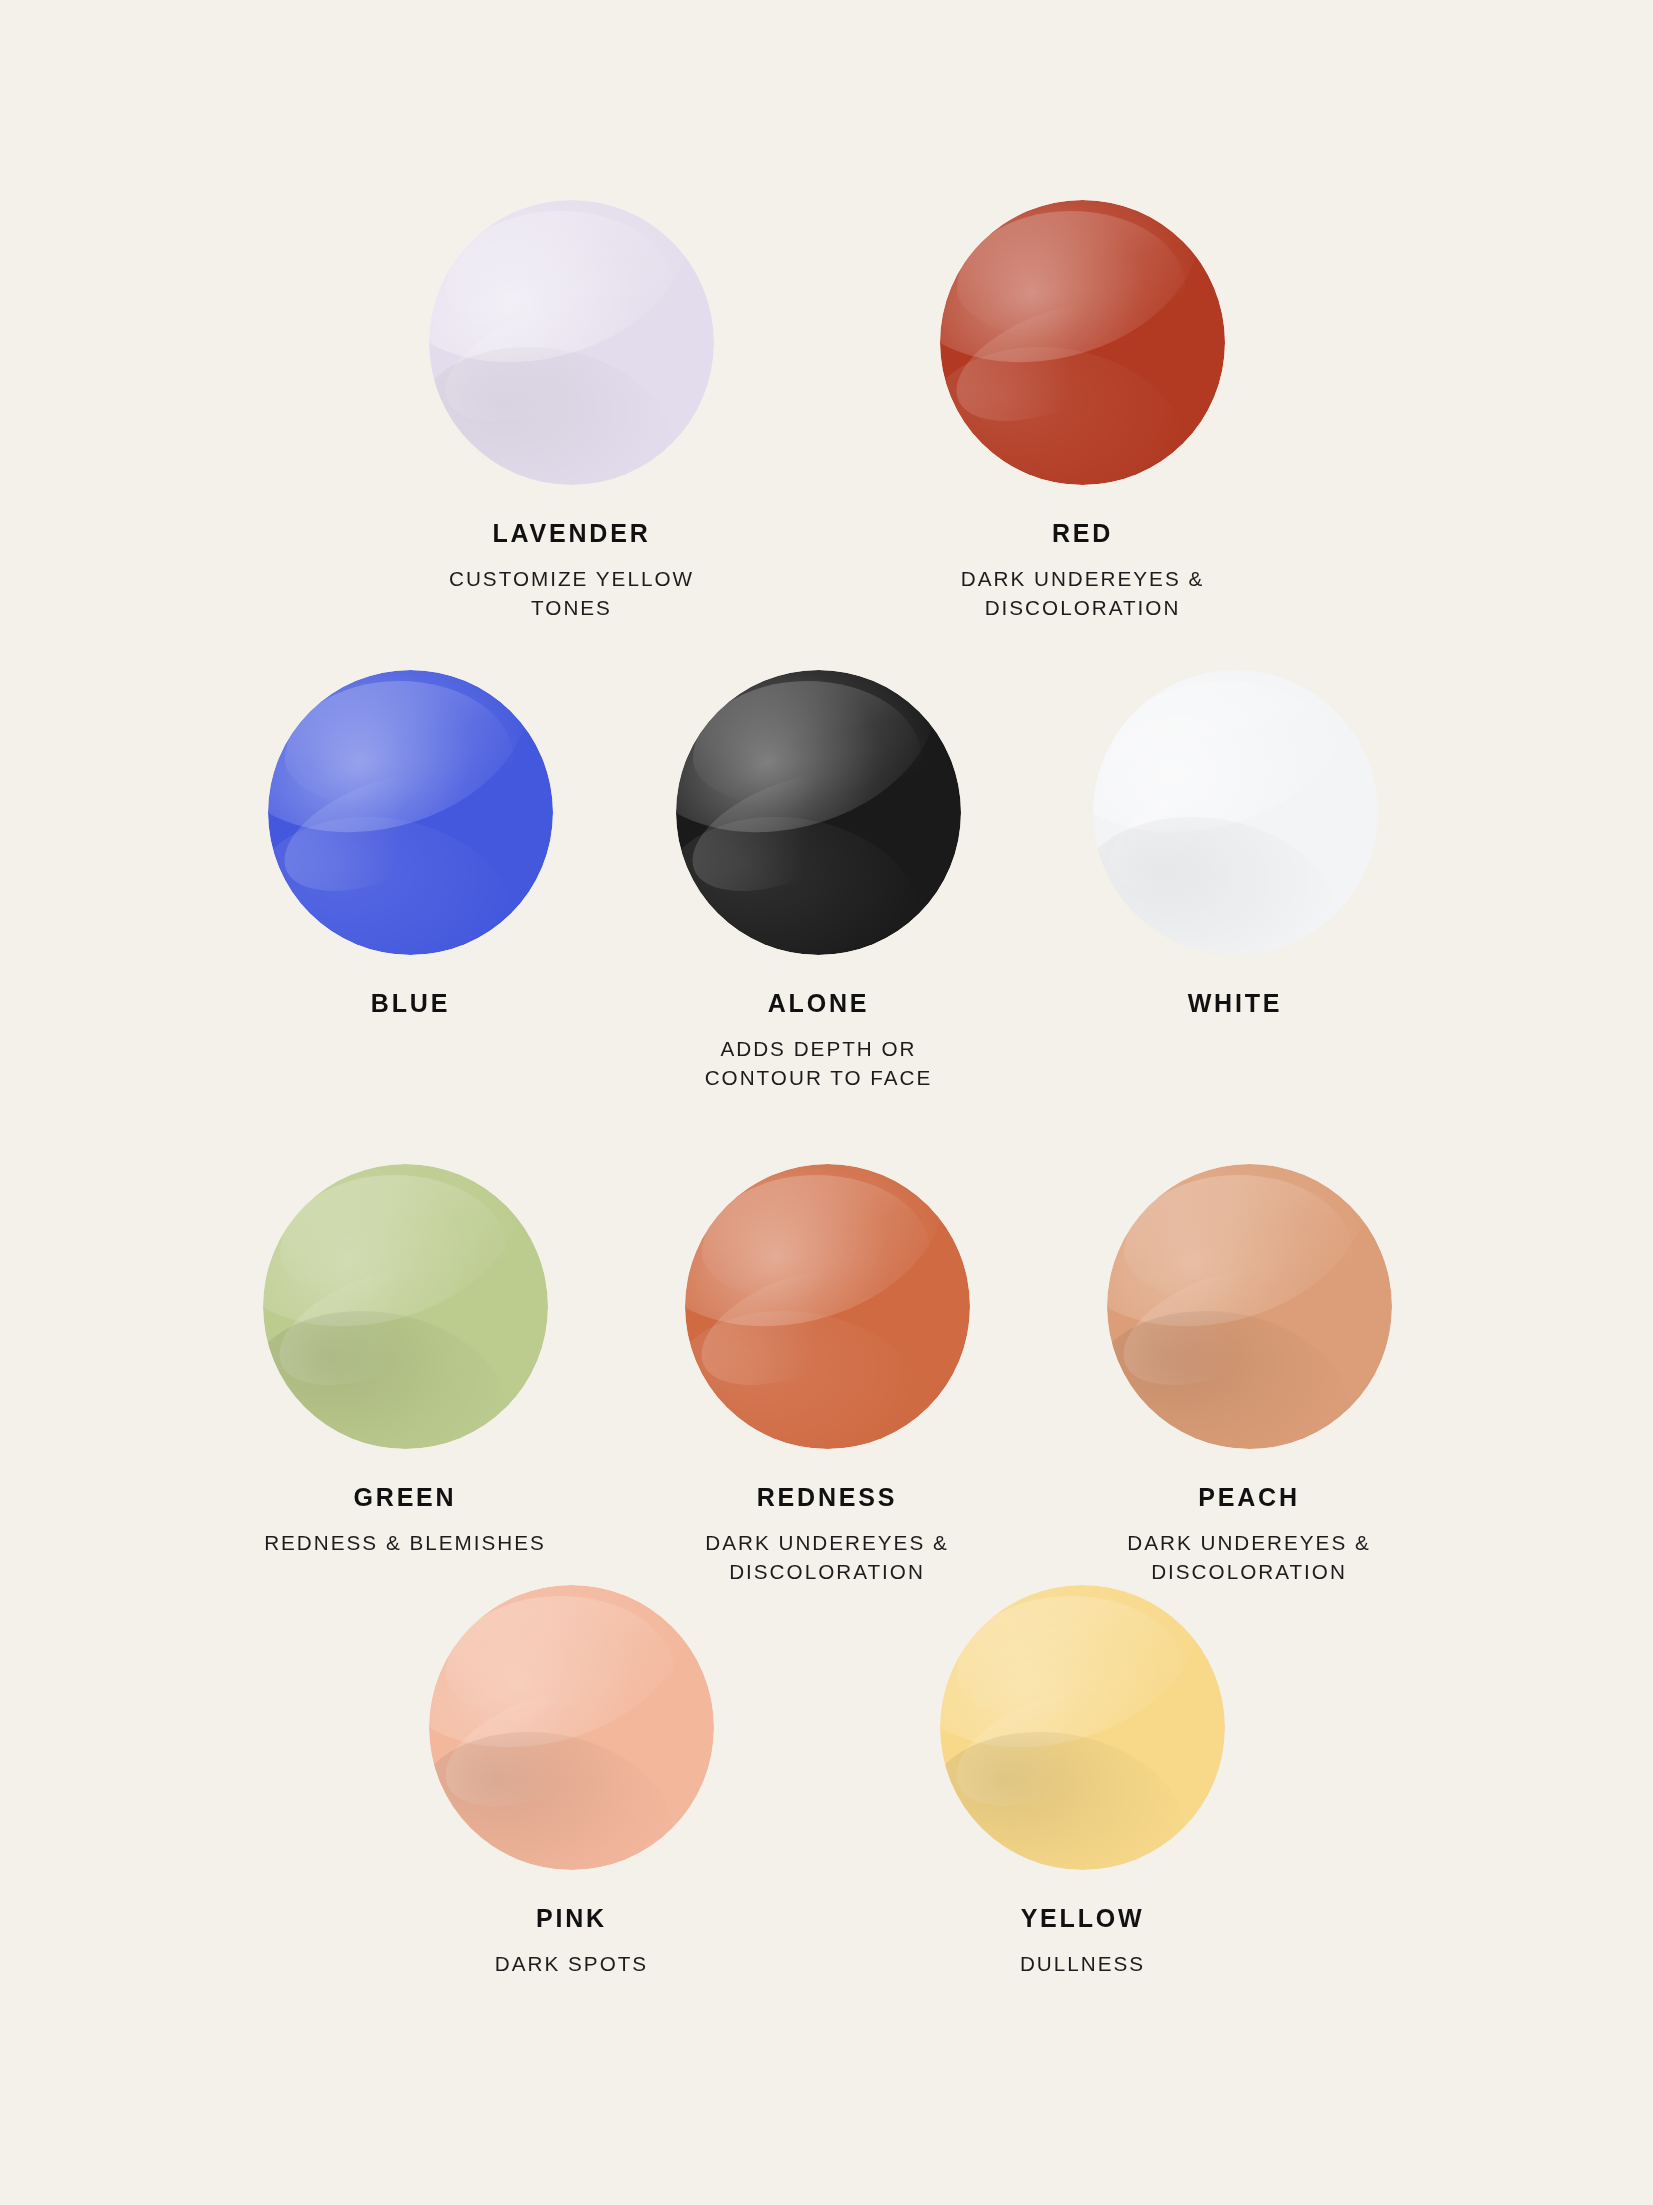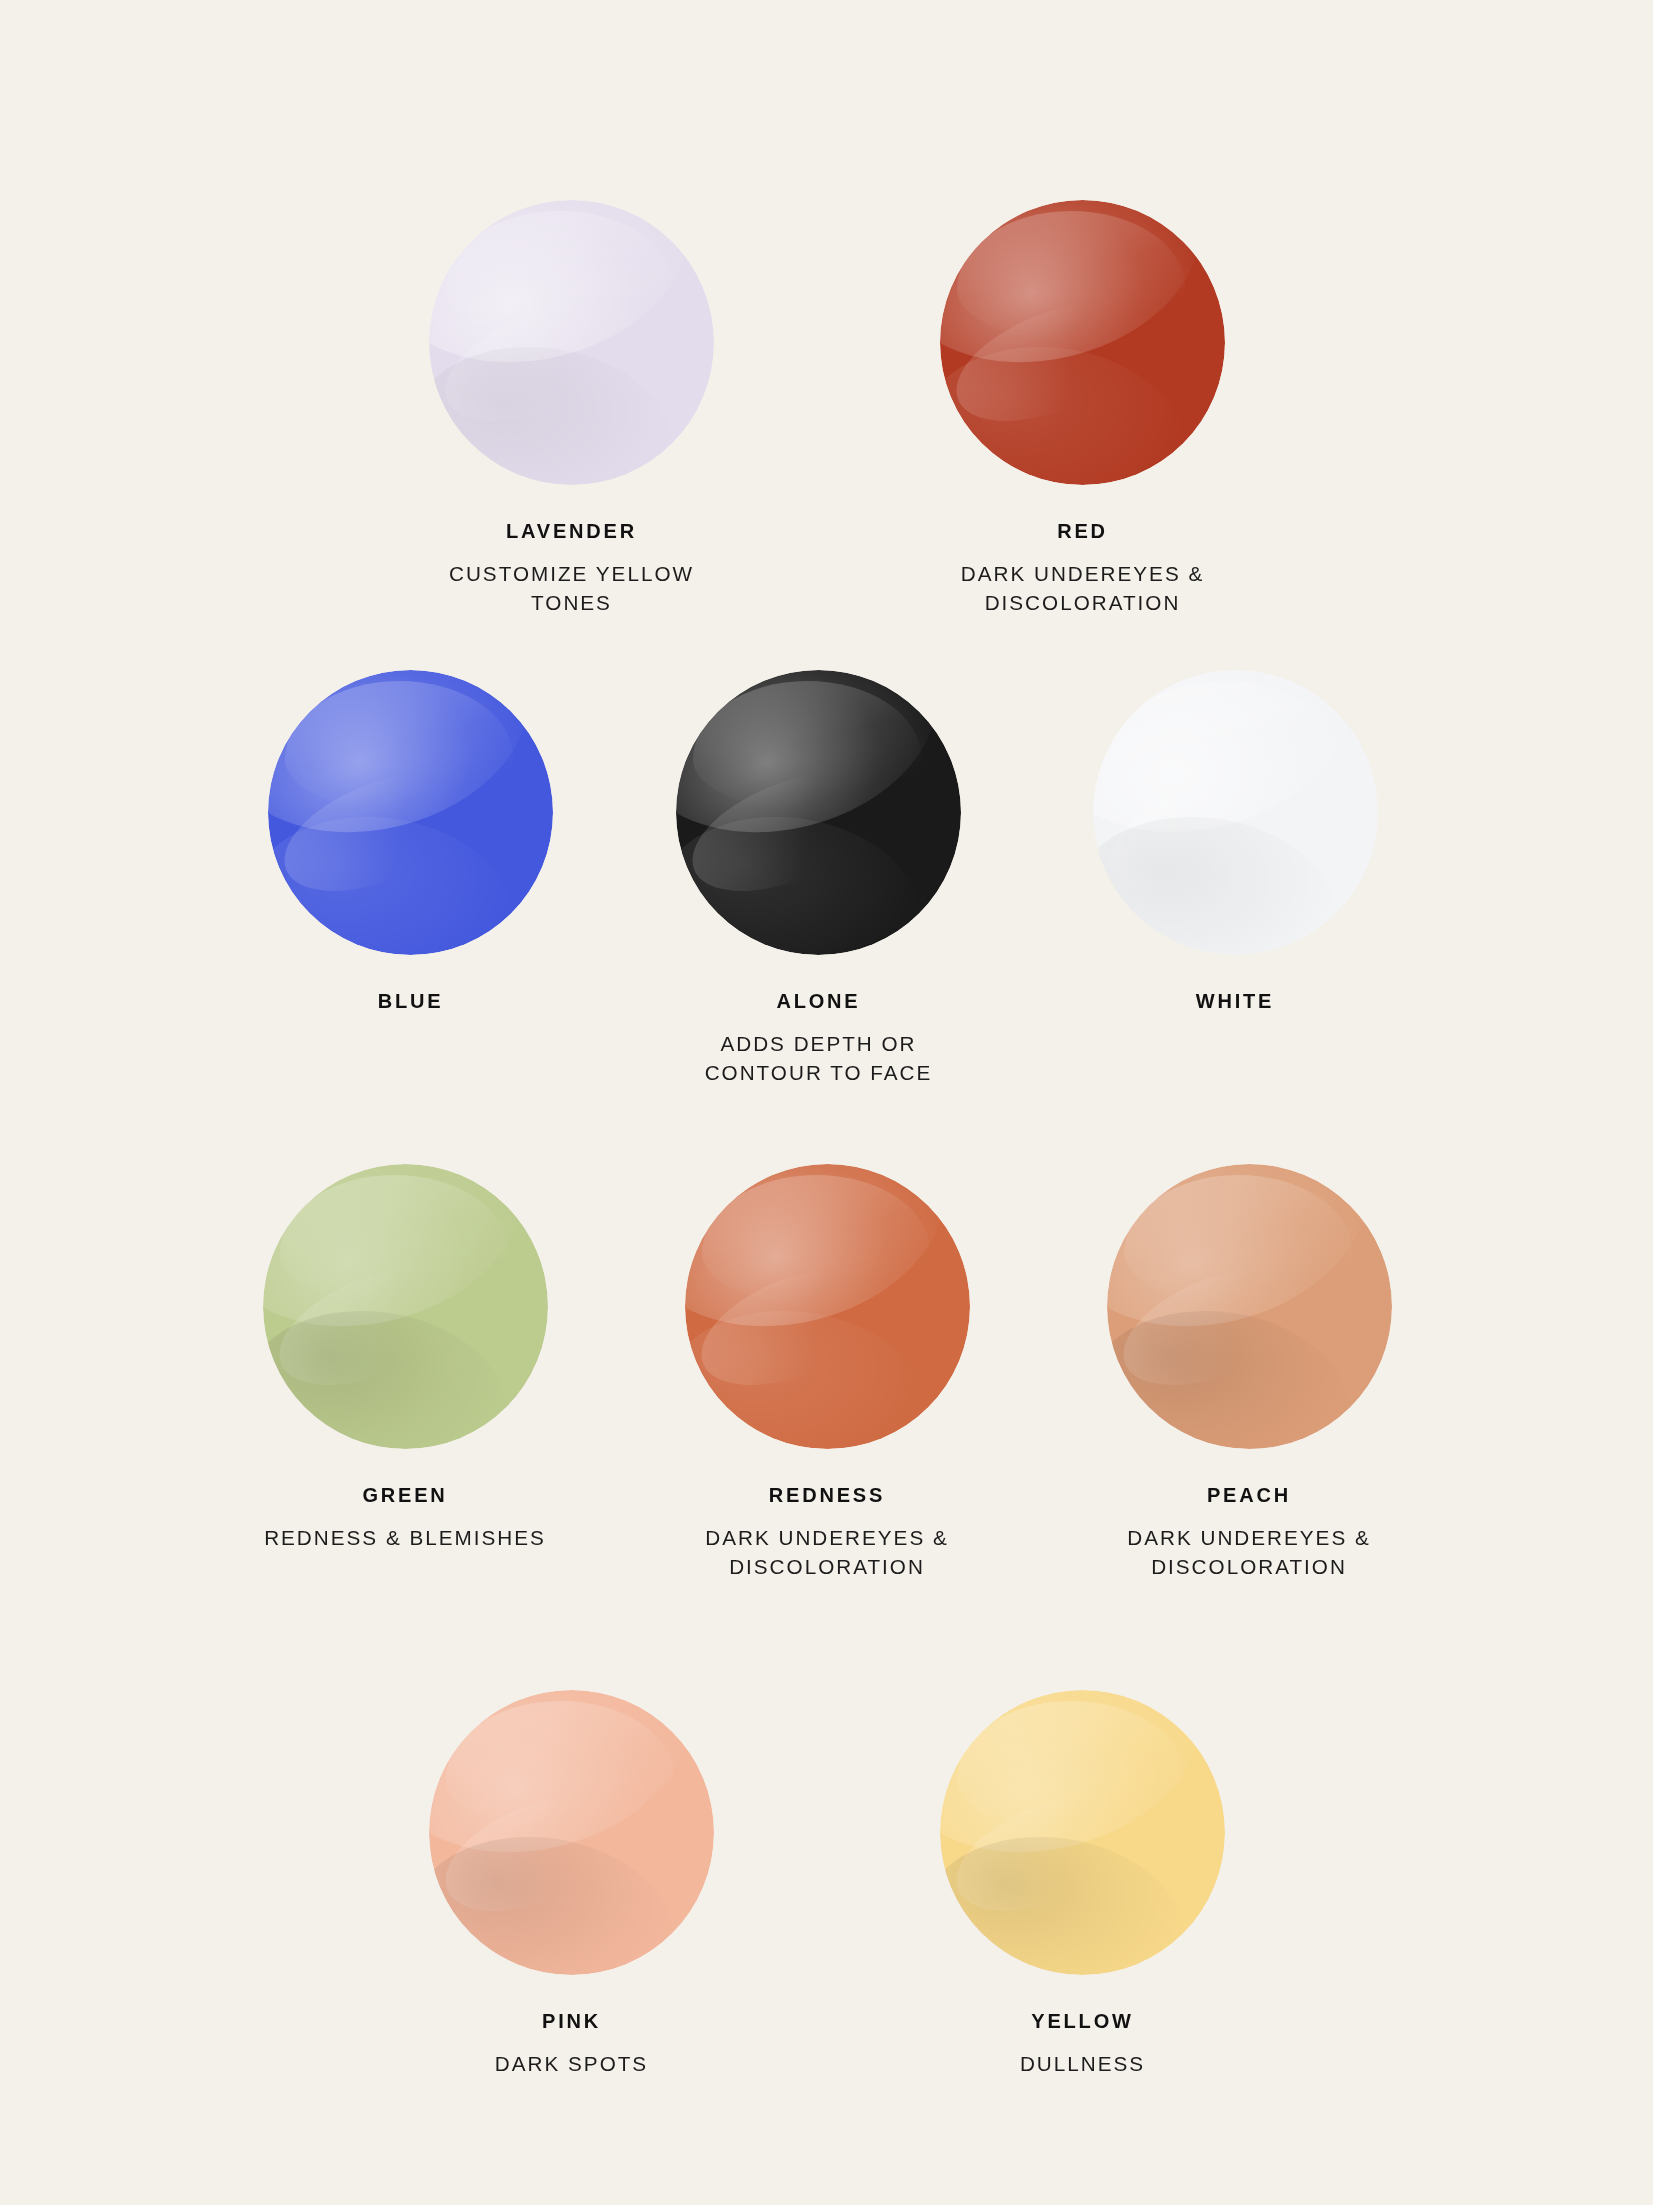--- a/index.html
+++ b/index.html
@@ -23,21 +23,21 @@
   .row {
     position:absolute;
     left:0;
     width:1654px;
     display:flex;
     justify-content:center;
   }
   .row-1 { top:200px;  gap:139px; }
   .row-2 { top:670px;  gap:36px;  }
   .row-3 { top:1164px; gap:50px;  }
-  .row-4 { top:1690px; gap:139px; }
+  .row-4 { top:1585px; gap:139px; }
 
   
   .cell {
     width:372px;
     display:flex;
     flex-direction:column;
     align-items:center;
   }
   .cell.wide { width:389px; }
 
@@ -97,21 +97,21 @@
   .dark .gloss3 { background:radial-gradient(ellipse at 30% 30%,
       rgba(255,255,255,.10) 0%, rgba(255,255,255,0) 70%); }
   .pale .gloss1 { background:radial-gradient(ellipse at 38% 72%,
       rgba(255,255,255,.55) 0%, rgba(255,255,255,.14) 46%, rgba(255,255,255,0) 74%); }
   .pale .gloss3 { background:radial-gradient(ellipse at 32% 34%,
       rgba(0,0,0,.055) 0%, rgba(0,0,0,0) 72%); }
 
   
   .label {
     margin-top:36px;
-    font-size:20px;
+    font-size:25px;
     font-weight:700;
     letter-spacing:2.8px;
     color:#111111;
     text-align:center;
     line-height:1;
   }
   .desc {
     margin-top:18px;
     font-size:20.7px;
     font-weight:400;

